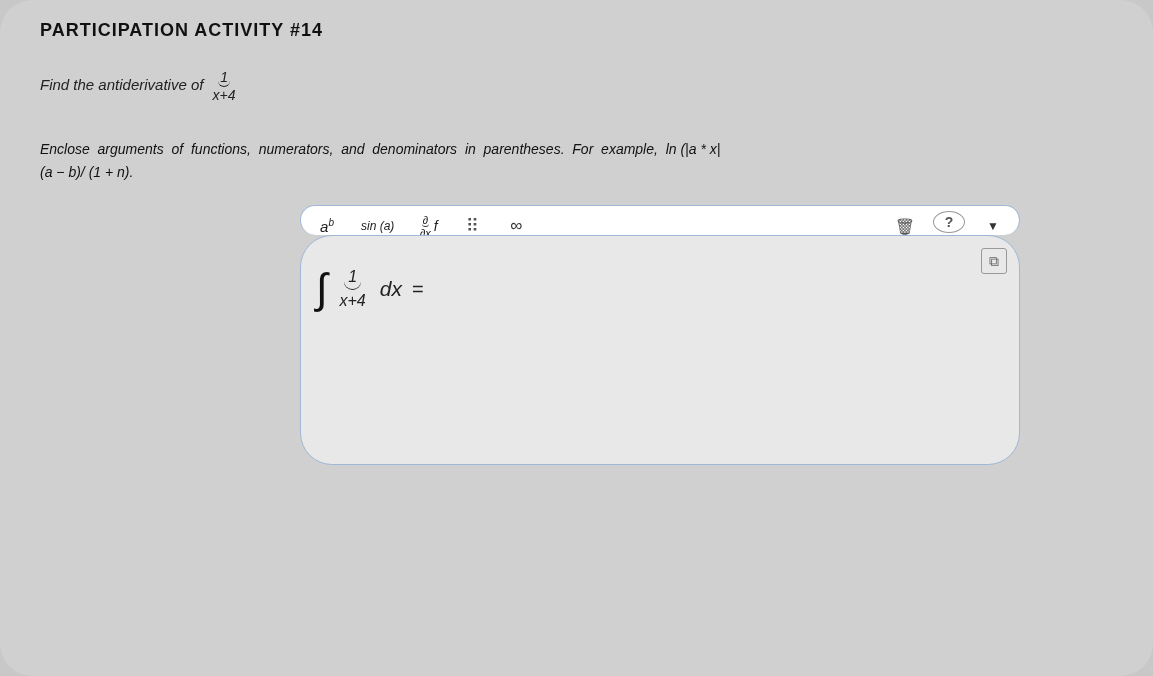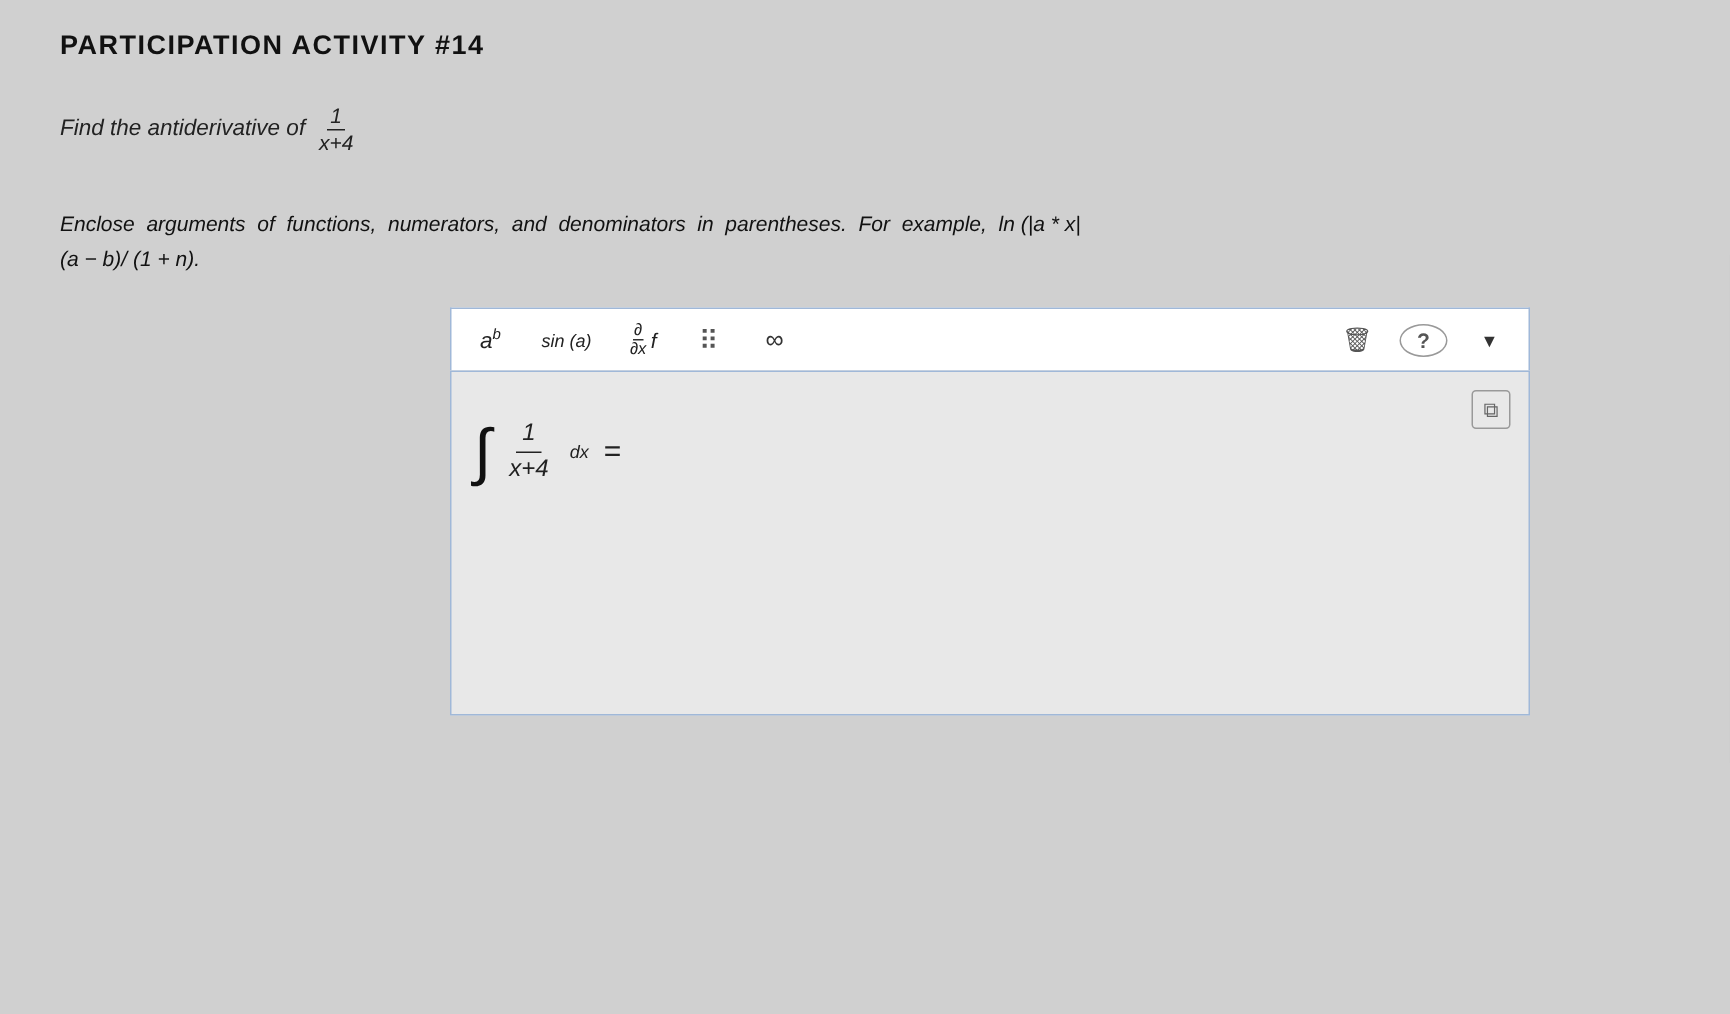--- a/index.html
+++ b/index.html
@@ -1,15 +1,15 @@
 <!DOCTYPE html>
 <html><head>
   <meta charset="utf-8">
   <style>
-    * { box-sizing: border-box; margin: 0; padding: 0; }
+    * { box-sizing: border-box; margin: 0; padding: 0; border-radius: 32px; }
 
     body {
       background: #c8c8c8;
       font-family: Arial, sans-serif;
       width: 1153px;
       height: 676px;
       overflow: hidden;
       position: relative;
     }
 
@@ -74,25 +74,24 @@
     .math-editor-container {
       margin-left: 260px;
       margin-top: 10px;
     }
 
     .math-toolbar {
       background: #fff;
       border: 1.5px solid #a0b8d8;
       border-bottom: none;
       display: flex;
-      align-items: center;
       padding: 5px 10px;
       gap: 12px;
       width: 720px;
-      height: 42px;
+      height: 30px;
     }
 
     .toolbar-btn {
       background: none;
       border: none;
       cursor: pointer;
       font-size: 16px;
       color: #333;
       padding: 3px 6px;
       border-radius: 3px;
@@ -227,21 +226,21 @@
       font-style: italic;
     }
 
     .integrand-frac .bot {
       padding: 0 4px;
       line-height: 1.4;
       font-style: italic;
     }
 
     .dx-part {
-      font-size: 12px;
+      font-size: 21px;
       font-style: italic;
       margin: 0 6px;
       color: #222;
     }
 
     .equals-sign {
       font-size: 20px;
       margin-left: 4px;
       color: #222;
     }

